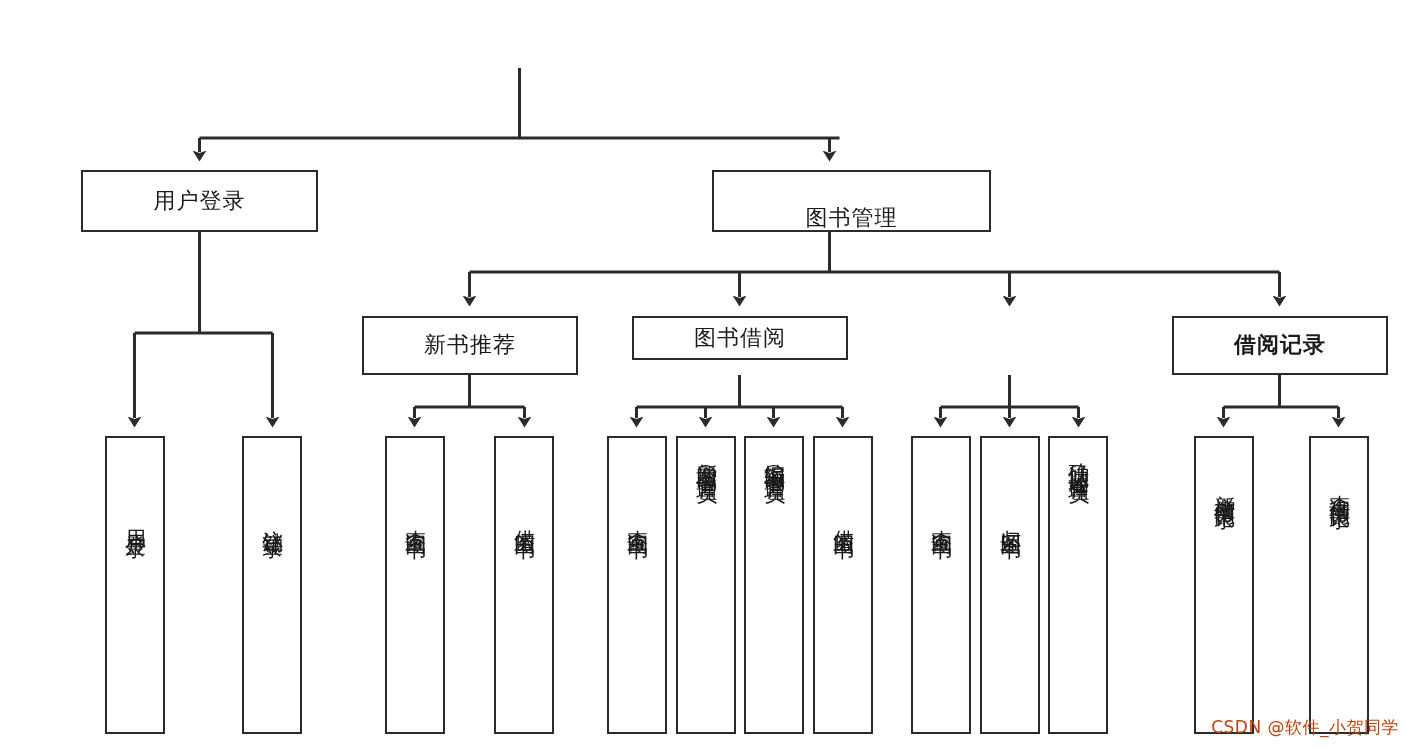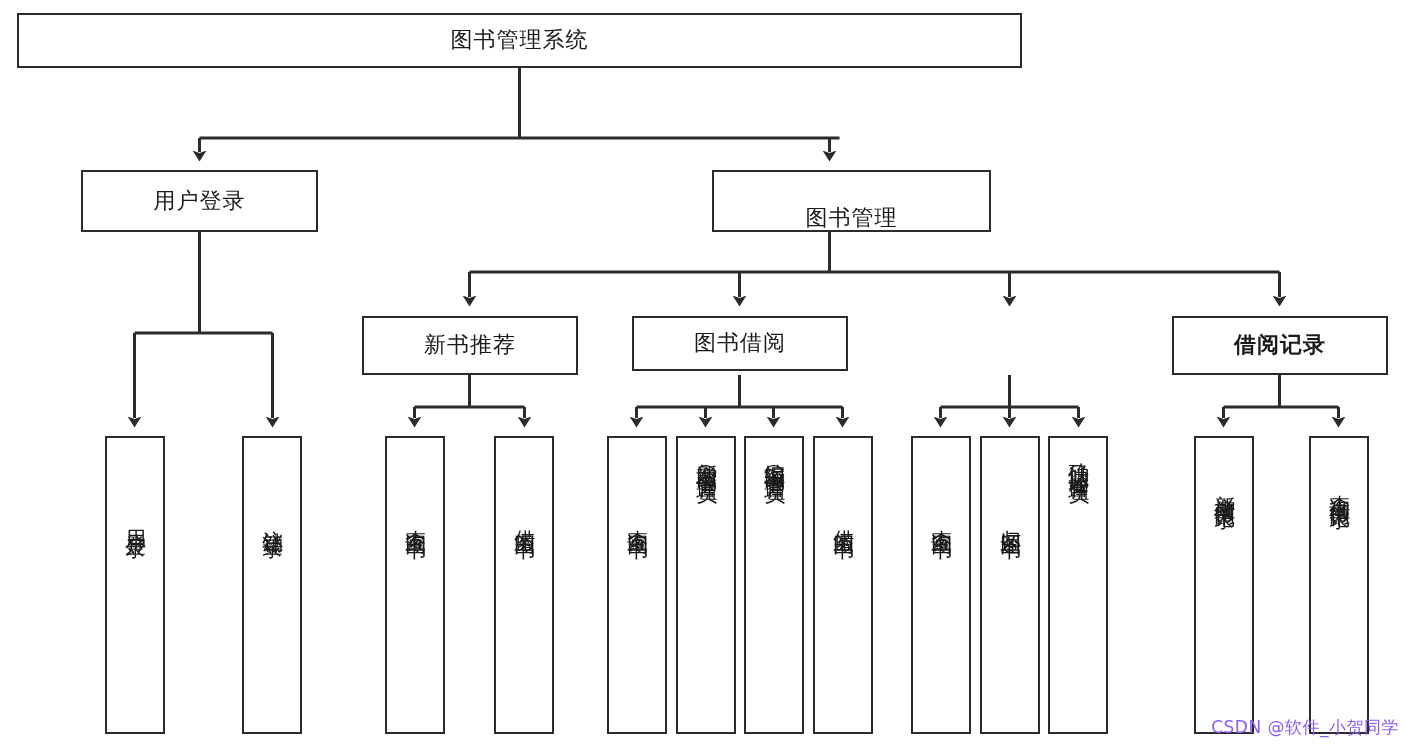--- a/index.html
+++ b/index.html
@@ -52,21 +52,21 @@
     line-height: 1.22;
     letter-spacing: 3px;
     color: #1a1a1a;
     white-space: nowrap;
   }
   #watermark {
     position: absolute;
     right: 6px;
     bottom: 8px;
     font-size: 17px;
-    color: #8b5cf6;
+    color: #c2410c;
     letter-spacing: 0.5px;
     white-space: nowrap;
     user-select: none;
   }
 </style>
 </head>
 <body>
 
 <div id="canvas">
 
@@ -114,37 +114,34 @@
       <path d="M1078.5,407 L1078.5,418" marker-end="url(#arw)"></path>
 
       <path d="M1279.5,375 L1279.5,407"></path>
       <path d="M1223.5,407 L1338.5,407"></path>
       <path d="M1223.5,407 L1223.5,418" marker-end="url(#arw)"></path>
       <path d="M1338.5,407 L1338.5,418" marker-end="url(#arw)"></path>
 
     </g>
   </svg>
 
-  <div class="node h" style="left:17px; top:13px; width:1005px; height:55px;">
-    <span>图书管理系统</span>
-  </div>
 
   <div class="node h" style="left:81px; top:170px; width:237px; height:62px;">
     <span>用户登录</span>
   </div>
 
   <div class="node h" style="left:712px; top:170px; width:279px; height:62px;align-items:flex-end;">
     <span>图书管理</span>
   </div>
 
   <div class="node h" style="left:362px; top:316px; width:216px; height:59px;">
     <span>新书推荐</span>
   </div>
 
-  <div class="node h" style="left:632px; top:316px; width:216px; height:55px;">
+  <div class="node h" style="left:632px; top:316px; width:216px; height:44px;">
     <span>图书借阅</span>
   </div>
 
 
   <div class="node h" style="left:1172px; top:316px; width:216px; height:59px;font-weight:bold;">
     <span>借阅记录</span>
   </div>
 
   <div class="node leaf" style="left:105px; top:436px; width:60px; height:298px; padding-top:75px;">
     <span class="vtext">用户登录</span>

